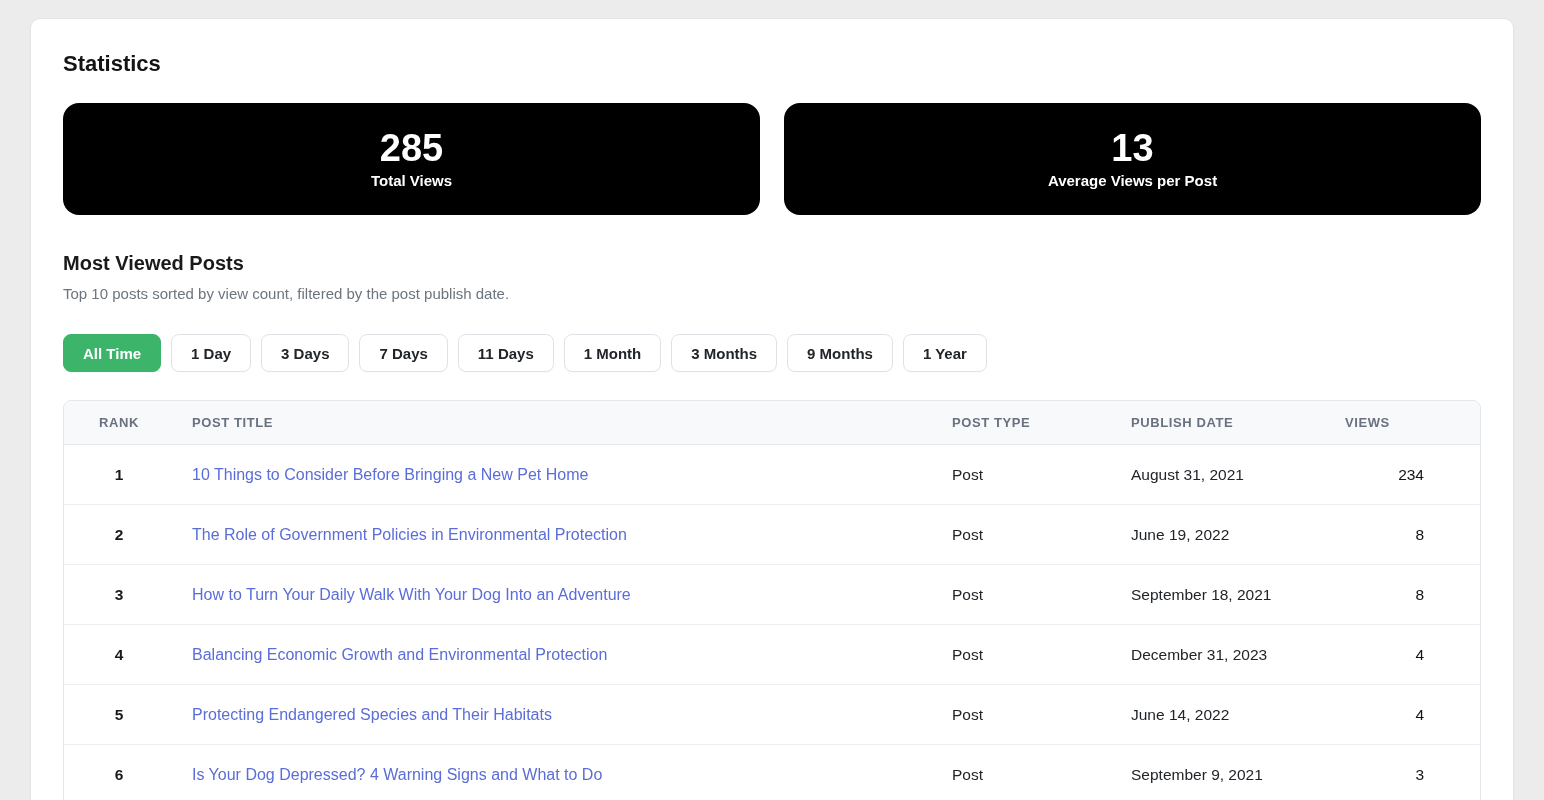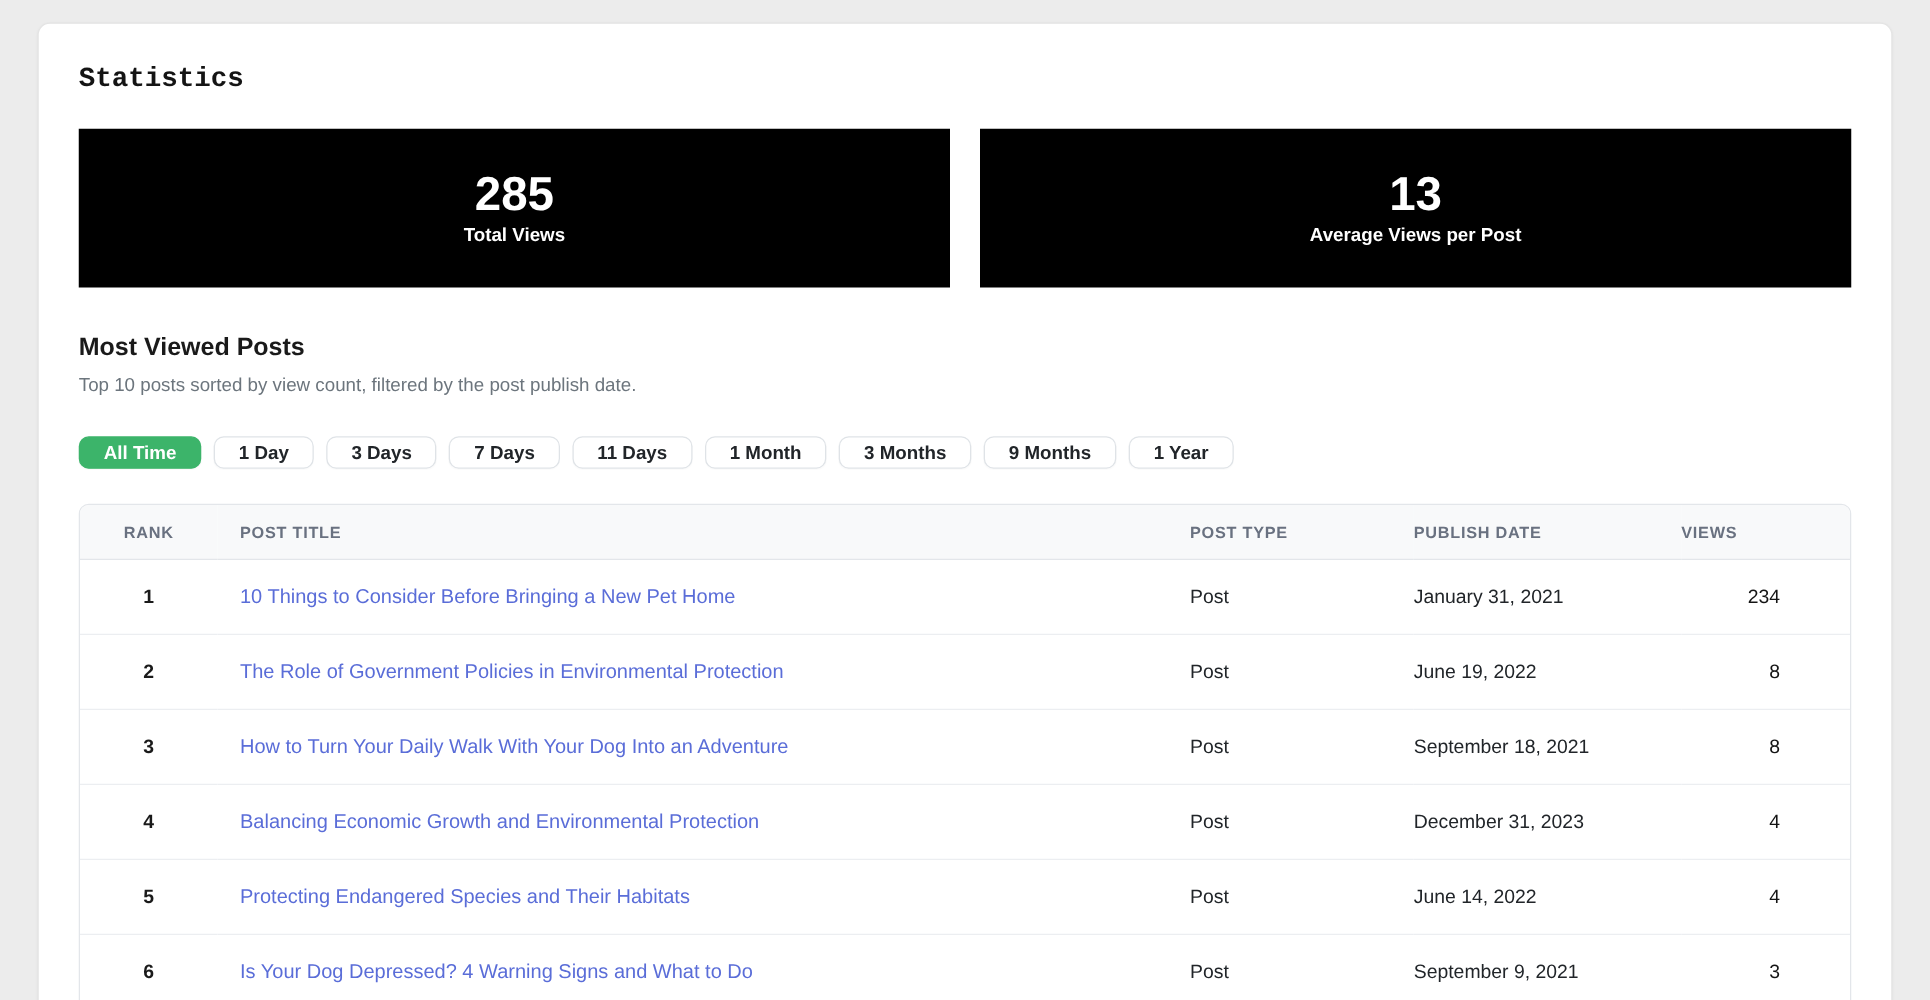--- a/index.html
+++ b/index.html
@@ -14,43 +14,42 @@
     background: #ffffff;
     border: 1px solid #e4e4e4;
     border-radius: 10px;
     box-shadow: 0 1px 2px rgba(0,0,0,0.04);
     padding: 30px 32px 40px;
     min-height: 920px;
   }
   .page-title {
     font-size: 22px; line-height: 30px; font-weight: 700; color: #141414;
     margin-bottom: 24px;
-    font-family: Liberation Mono, monospace;
   }
   .stats-row { display: flex; gap: 24px; }
   .stat-card {
-    flex: 1; height: 127px;
+    flex: 1; height: 112px;
     background: var(--stat-card-bg, #000);
-    border-radius: 0;
+    border-radius: 16px;
     display: flex; flex-direction: column; align-items: center; justify-content: center;
     color: #fff;
   }
   .stat-value { font-size: 38px; line-height: 42px; font-weight: 700; }
   .stat-label { font-size: 15px; line-height: 20px; font-weight: 600; margin-top: 2px; }
   .section-title {
     margin-top: 34px;
     font-size: 20px; line-height: 28px; font-weight: 700; color: #1a1a1a;
   }
   .section-subtitle {
     margin-top: 6px;
     font-size: 15px; line-height: 21px; color: #6c757d;
   }
   .filters { margin-top: 30px; display: flex; gap: 10px; }
   .filter-btn {
-    height: 26px; padding: 0 19px;
+    height: 38px; padding: 0 19px;
     background: #ffffff;
     border: 1px solid #dfe3e7;
     border-radius: 8px;
     font-family: inherit;
     font-size: 15px; font-weight: 600; color: #212529;
     cursor: pointer;
     box-shadow: 0 1px 1px rgba(0,0,0,0.02);
   }
   .filter-btn.active {
     background: var(--accent-green, #3cb46a);
@@ -145,21 +144,21 @@
           <th class="h-type">Post Type</th>
           <th class="h-date">Publish Date</th>
           <th class="h-views">Views</th>
         </tr>
       </thead>
       <tbody>
         <tr>
           <td class="cell-rank">1</td>
           <td class="cell-title"><a href="#">10 Things to Consider Before Bringing a New Pet Home</a></td>
           <td class="cell-type">Post</td>
-          <td class="cell-date">January 31, 2021</td>
+          <td class="cell-date">August 31, 2021</td>
           <td class="cell-views">234</td>
         </tr>
         <tr>
           <td class="cell-rank">2</td>
           <td class="cell-title"><a href="#">The Role of Government Policies in Environmental Protection</a></td>
           <td class="cell-type">Post</td>
           <td class="cell-date">June 19, 2022</td>
           <td class="cell-views">8</td>
         </tr>
         <tr>

